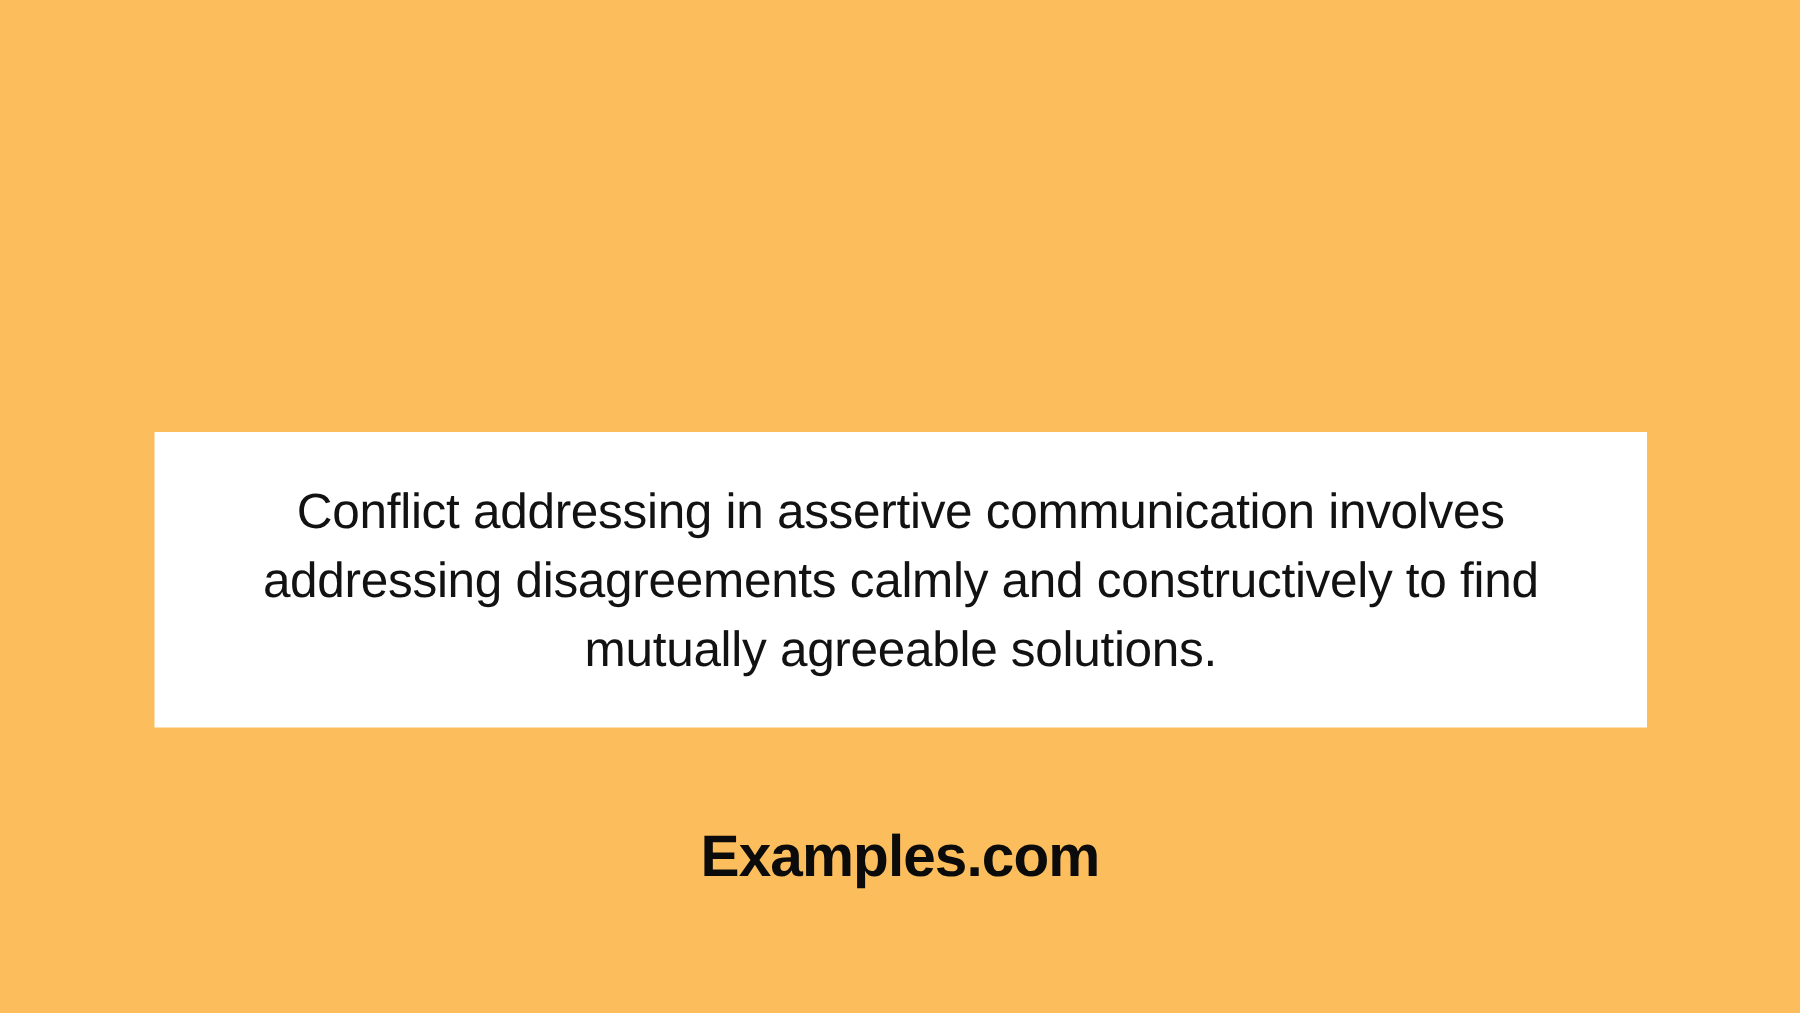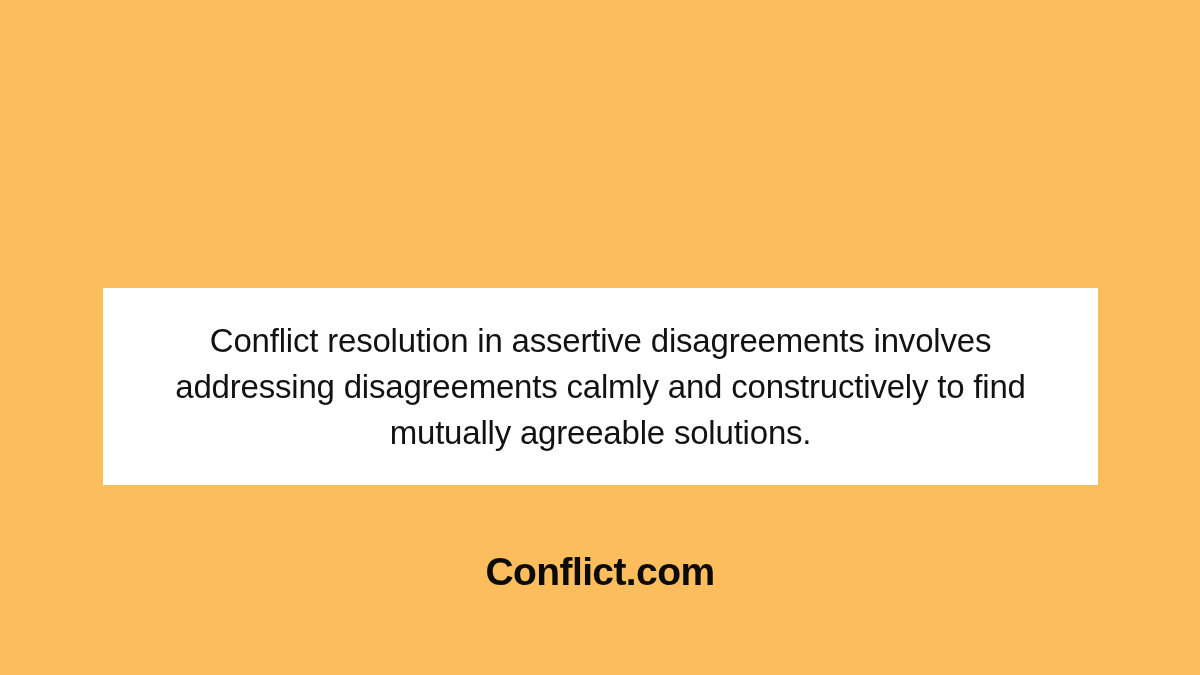--- a/index.html
+++ b/index.html
@@ -96,18 +96,18 @@
     color: #0b0b0b;
   }
 </style>
 </head>
 <body>
 
 <div class="slide">
 
 
   <div class="card">
-    <div class="card-text">Conflict resolution in assertive disagreements involves addressing disagreements calmly and constructively to find mutually agreeable solutions.</div>
+    <div class="card-text">Conflict addressing in assertive communication involves addressing disagreements calmly and constructively to find mutually agreeable solutions.</div>
   </div>
 
-  <div class="brand">Conflict.com</div>
+  <div class="brand">Examples.com</div>
 
 </div>
 
 </body></html>

